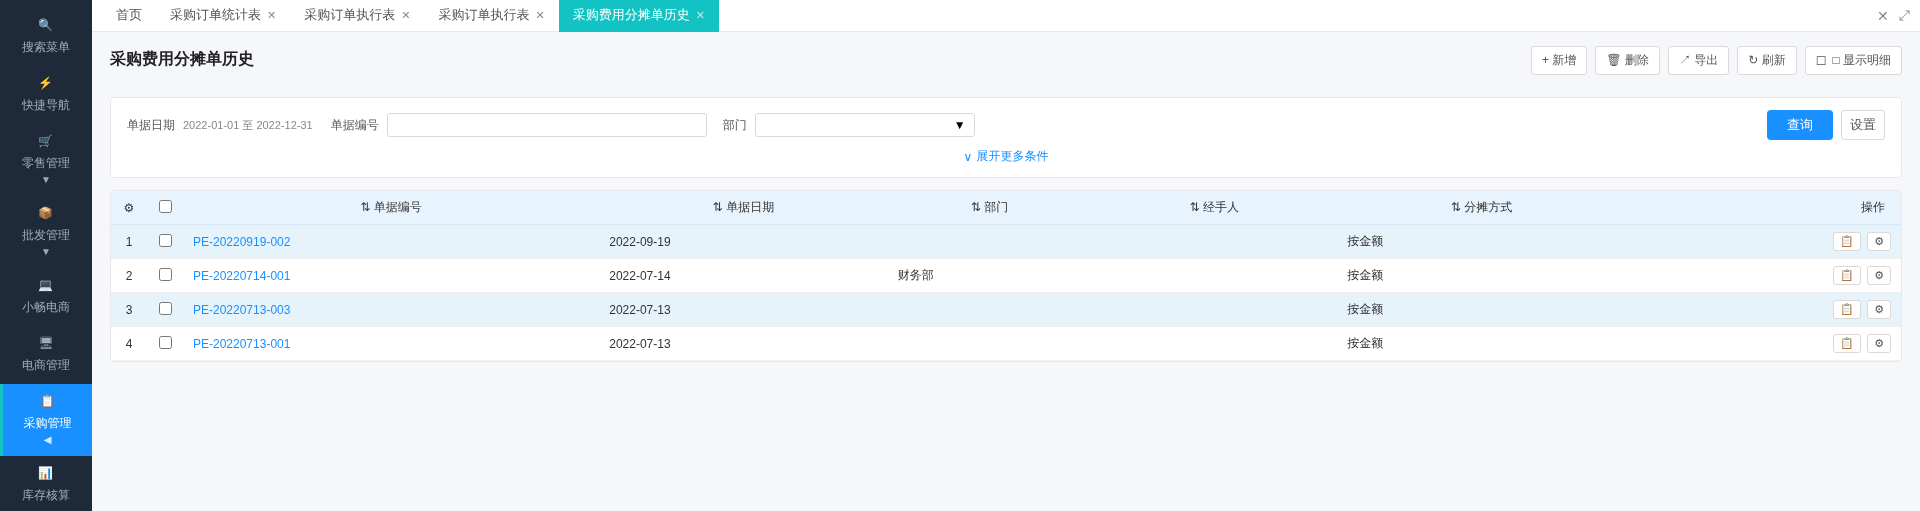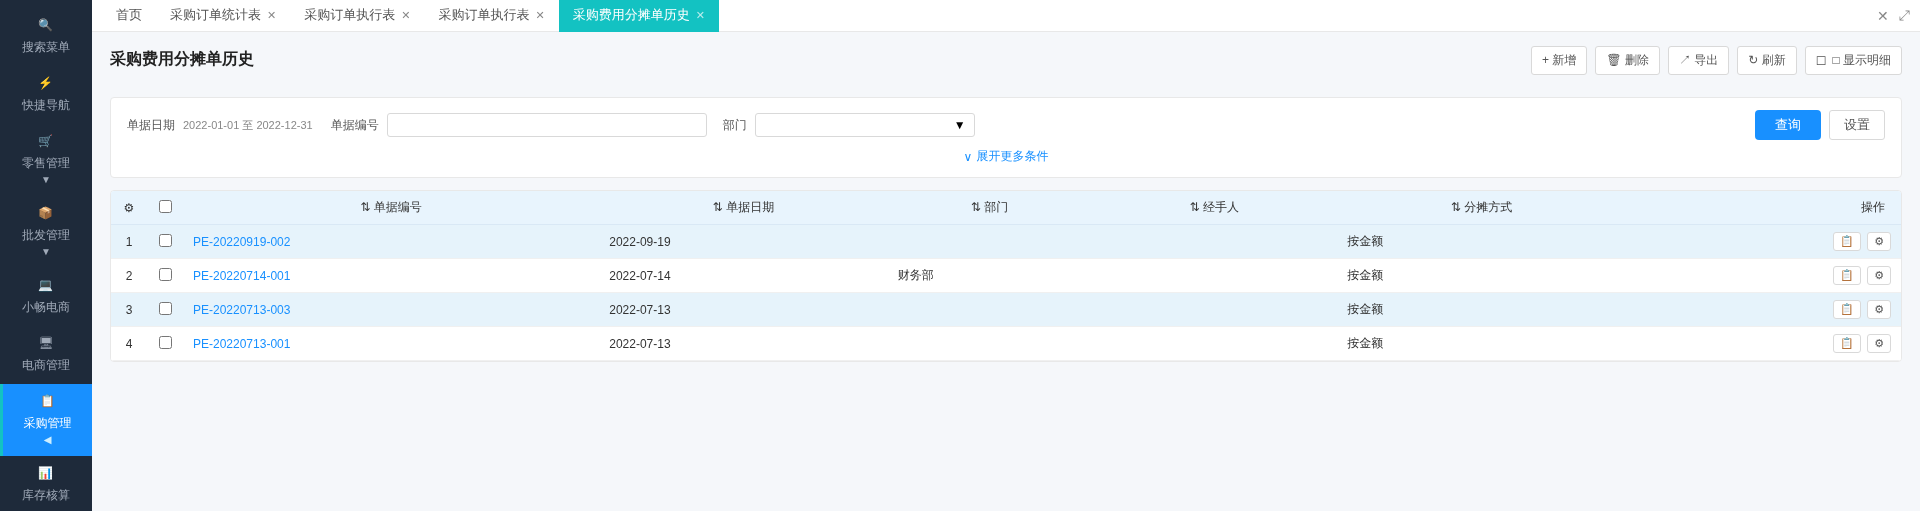--- a/index.html
+++ b/index.html
@@ -186,21 +186,21 @@
       border-radius: 4px;
       padding: 6px 20px;
       font-size: 13px;
       cursor: pointer;
     }
     .setting-btn {
       background: #fff;
       color: #555;
       border: 1px solid #d9d9d9;
       border-radius: 3px;
-      padding: 5px 14px;
+      padding: 5px 8px;
       font-size: 13px;
       cursor: pointer;
       margin-left: 4px;
     }
     .expand-row {
       display: flex;
       align-items: center;
       gap: 4px;
       justify-content: center;
       margin-top: 8px;

